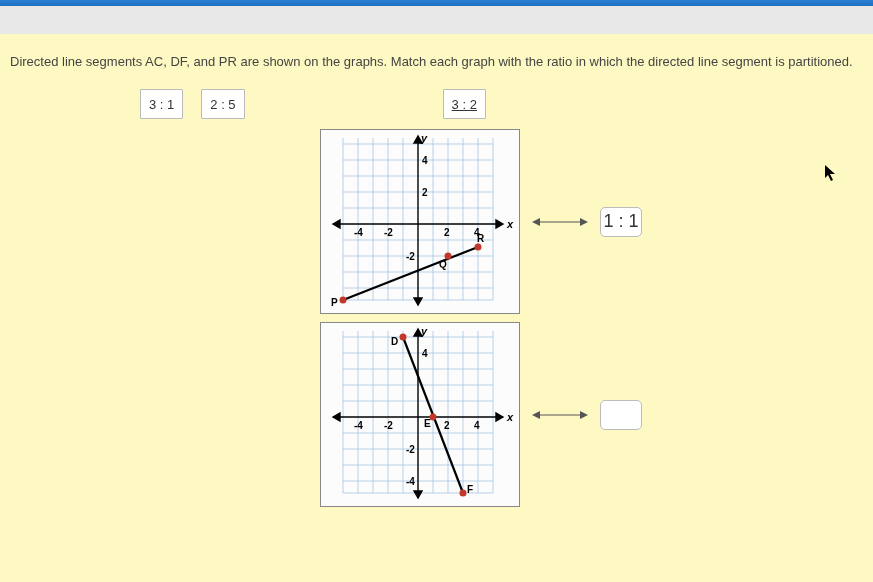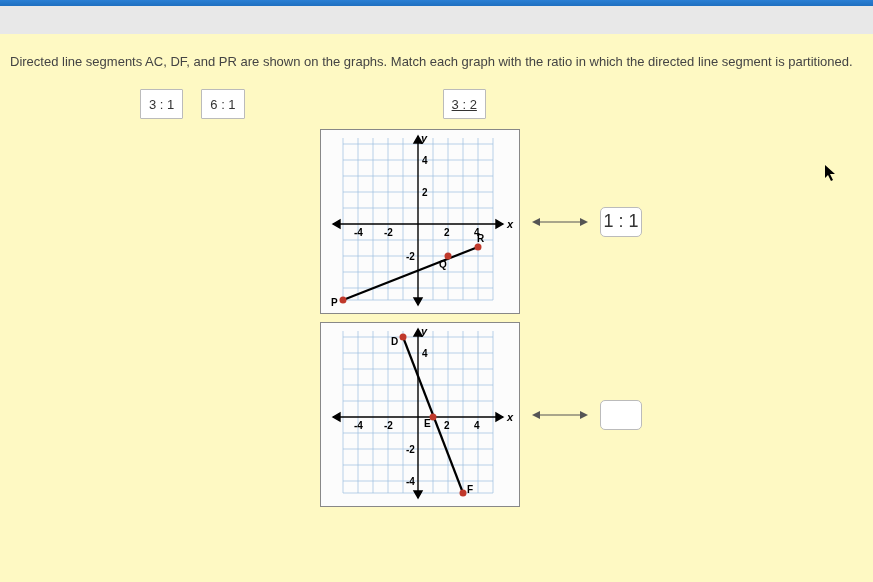--- a/index.html
+++ b/index.html
@@ -110,21 +110,21 @@
 <body>
 
 <div class="topbar"></div>
 
 <div class="content">
 
   <div class="instruction">Directed line segments AC, DF, and PR are shown on the graphs. Match each graph with the ratio in which the directed line segment is partitioned.</div>
 
   <div class="chip-row">
     <div class="chip">3 : 1</div>
-    <div class="chip">6 : 1</div>
+    <div class="chip">2 : 5</div>
     <div class="chip chip3">3 : 2</div>
   </div>
 
   <div class="graphs-area">
 
     <div class="graph-row">
       <div class="graph-box">
         <svg viewBox="0 0 200 185" width="200" height="185">
 
           <g stroke="#9bbde0" stroke-width="0.7">

